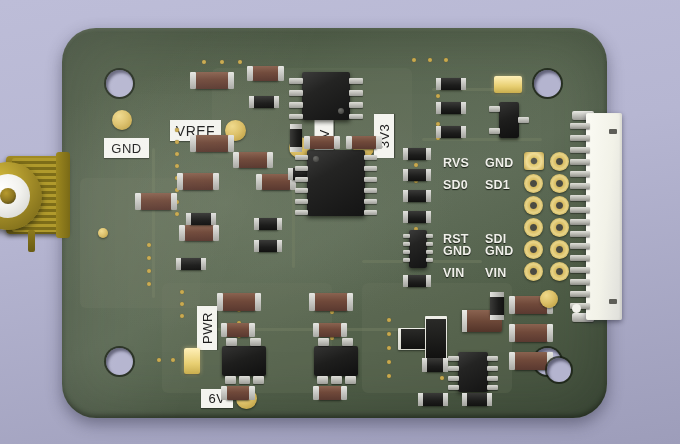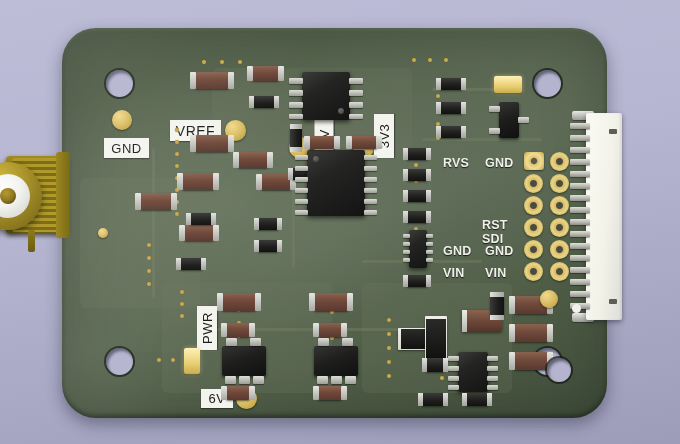--- a/index.html
+++ b/index.html
@@ -518,23 +518,27 @@
     <div id="hdr"></div>
   </div>
 
   <div style="position:absolute;left:443px;top:152px;width:130px;height:130px;">
 
     <div class="hrow" style="top:0px;">
       <span class="hlbl">RVS</span>
       <span class="hlbl r">GND</span>
     </div>
 
-
-
-    <div class="hrow" style="top:66px;flex-direction:column;">
+    <div class="hrow" style="top:22px;">
+      <span class="hlbl">SD0</span>
+      <span class="hlbl r">SD1</span>
+    </div>
+
+
+    <div class="hrow" style="top:76px;">
       <span class="hlbl">RST</span>
       <span class="hlbl r">SDI</span>
     </div>
 
     <div class="hrow" style="top:88px;">
       <span class="hlbl">GND</span>
       <span class="hlbl r">GND</span>
     </div>
 
     <div class="hrow" style="top:110px;">

